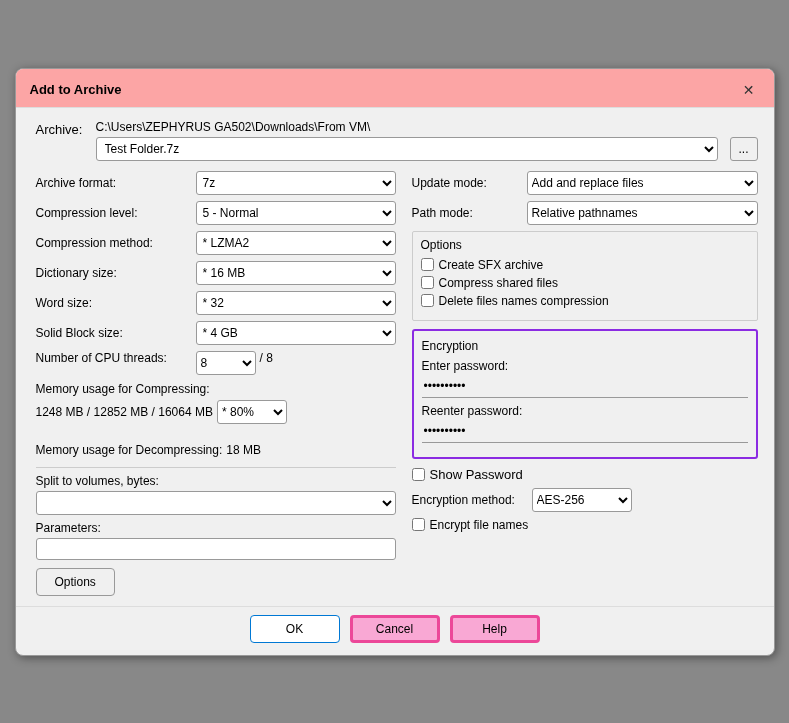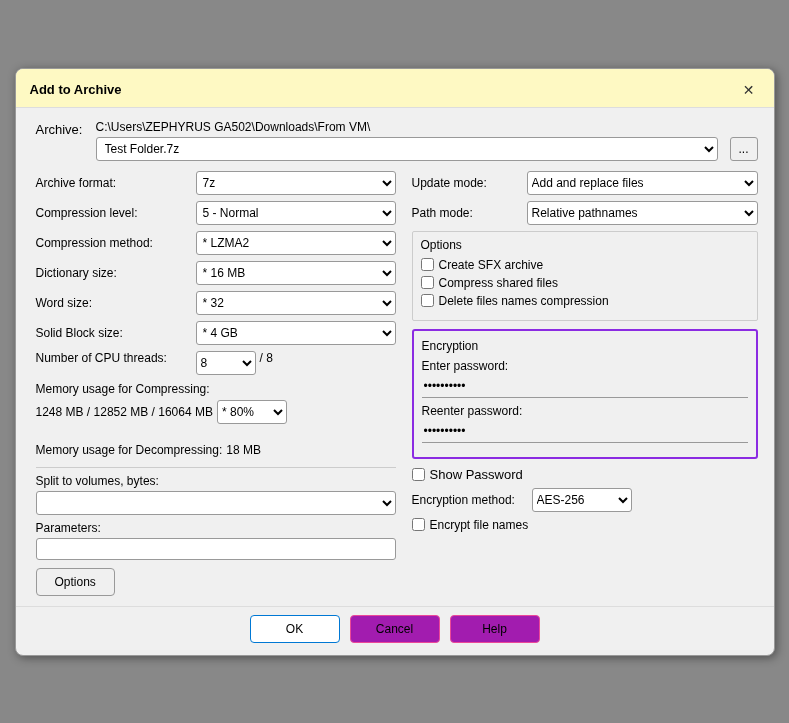--- a/index.html
+++ b/index.html
@@ -15,21 +15,21 @@
     }
     .dialog {
       background: #f0f0f0;
       border: 1px solid #999;
       border-radius: 8px;
       width: 760px;
       box-shadow: 2px 2px 10px rgba(0,0,0,0.4);
       overflow: hidden;
     }
     .title-bar {
-      background: #fef9c3;
+      background: #fca5a5;
       padding: 10px 14px 6px 14px;
       display: flex;
       justify-content: space-between;
       align-items: center;
       border-bottom: 1px solid #ddd;
     }
     .title-bar-text {
       font-size: 13px;
       font-weight: 600;
       color: #000;
@@ -220,22 +220,22 @@
     .dialog-footer {
       display: flex;
       justify-content: center;
       gap: 10px;
       padding: 8px 16px 12px 16px;
       border-top: 1px solid #ddd;
     }
     .footer-btn {
       width: 90px;
       height: 28px;
-      border: 1px solid #ec4899;
-      background: #a21caf;
+      border: 3px solid #ec4899;
+      background: #f9a8d4;
       cursor: pointer;
       font-size: 12px;
       border-radius: 4px;
     }
     .footer-btn.ok {
       background: white;
       border: 1px solid #0078d4;
     }
     .divider-line {
       border: none;

